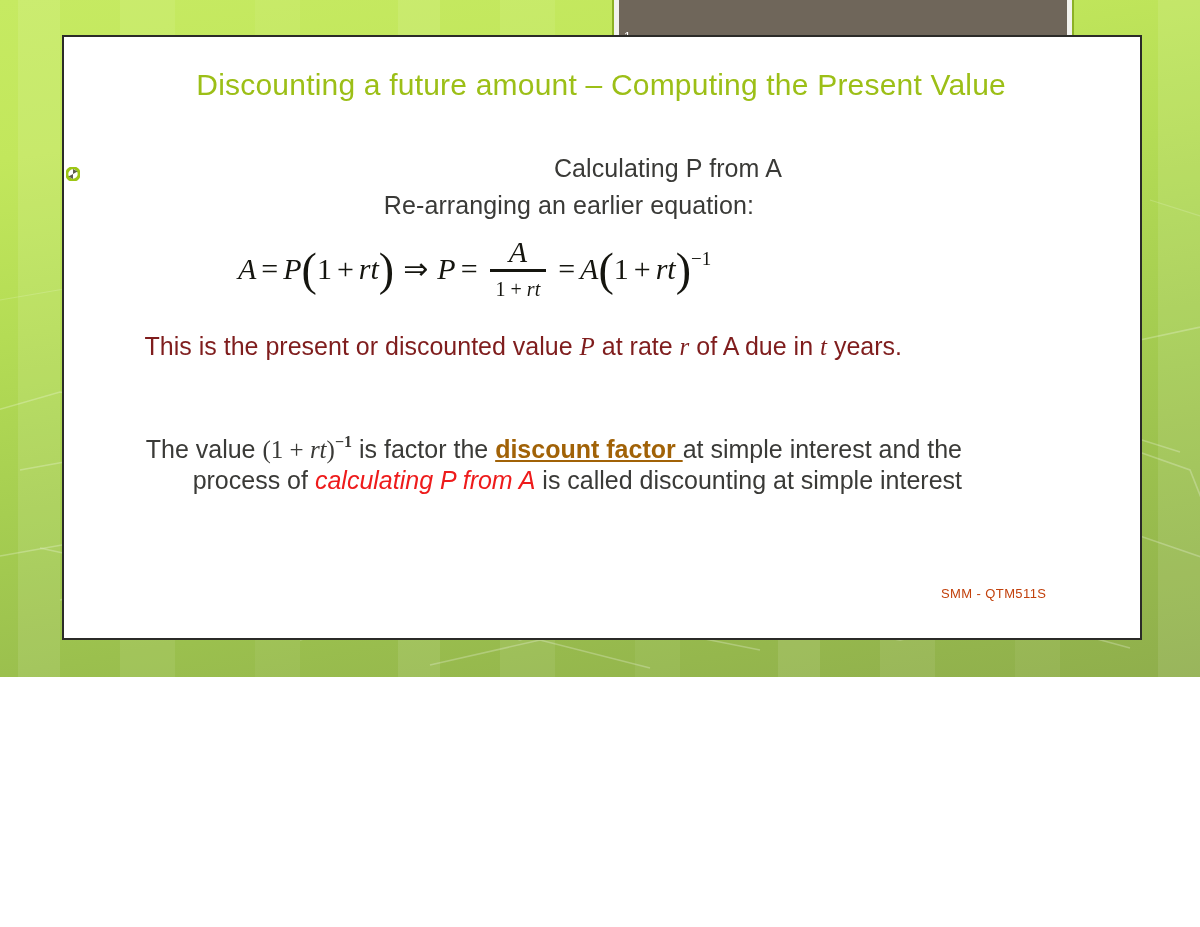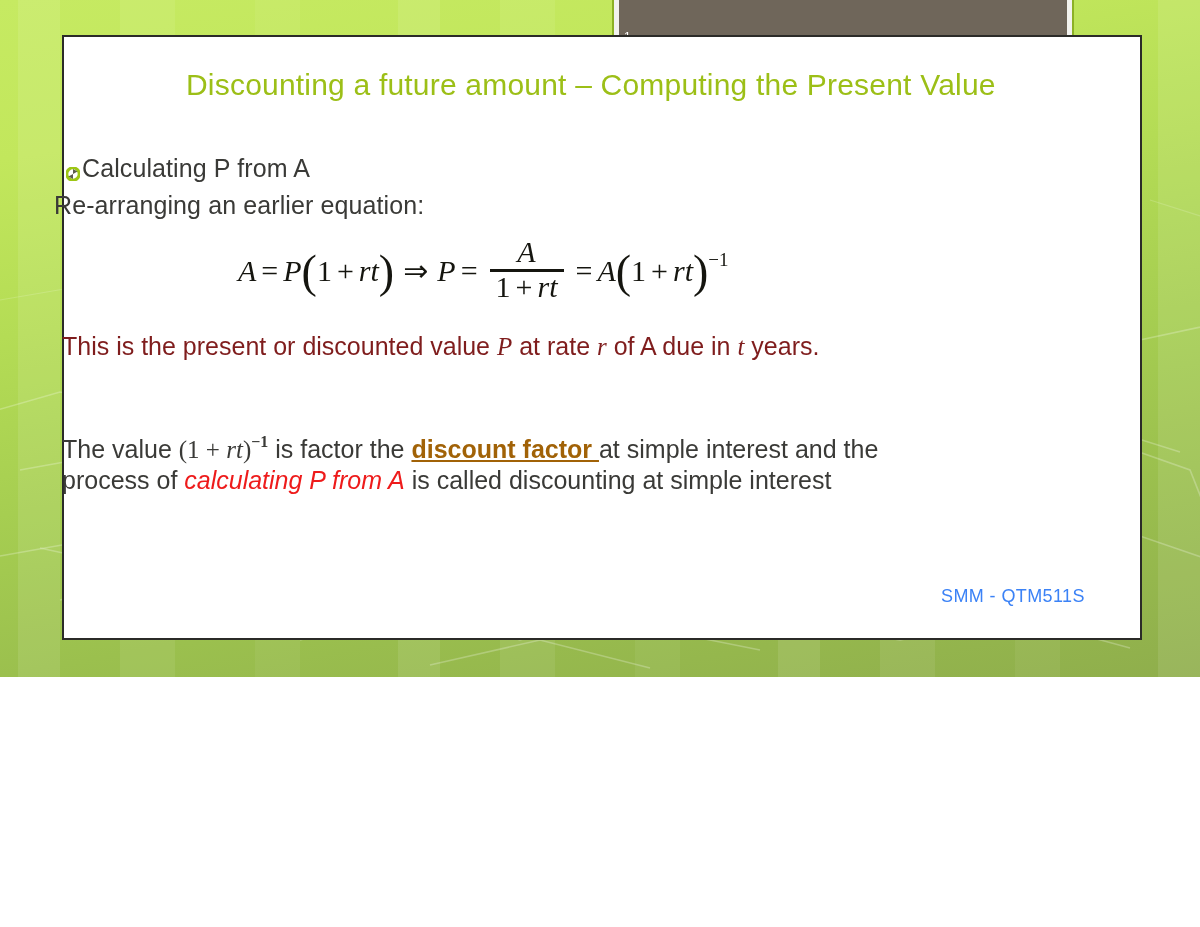--- a/index.html
+++ b/index.html
@@ -8,20 +8,21 @@
     width:1200px;height:927px;
     background:#ffffff;
     font-family:"Liberation Sans", sans-serif;
     overflow:hidden;
   }
 
   
   #slide-stage{
     position:absolute;left:0;top:0;width:1200px;height:677px;
     overflow:hidden;
+    text-align:right;
   }
 
   
   #slide-bg{
     position:absolute;inset:0;
     background:linear-gradient(170deg,#c6ea62 0%,#c2e75c 18%,#b4dc55 38%,#a6ce51 58%,#9bc04e 76%,#8fae4c 100%);
   }
   
   #bg-bands{
     position:absolute;inset:0;
@@ -112,21 +113,21 @@
     font-family:"Liberation Serif", serif;
   }
   #equation .op{margin:0 5px;}
   .frac{
     display:inline-flex;flex-direction:column;align-items:center;
     vertical-align:middle;margin:0 7px;
     position:relative;top:-1px;
   }
   .frac .num{padding:0 10px 2px 10px;font-style:italic;font-size:30px;}
   .frac .bar{height:3px;background:#15150f;width:100%;}
-  .frac .den{padding:0 6px 0 6px;font-size:30px;}
+  .frac .den{padding:7px 6px 0 6px;font-size:20px;}
   .sup{
     font-size:19px;
     vertical-align:super;
     position:relative;top:-11px;
     font-family:"Liberation Serif", serif;
   }
 
   
   #para-present{
     position:absolute;left:62px;top:330px;width:840px;
@@ -151,22 +152,22 @@
     color:#a16207;
   }
   .emph-red{
     color:#ee1b1b;
     font-style:italic;
   }
 
   
   #footer-label{
     position:absolute;left:941px;top:586px;
-    color:#3b82f6;
-    font-size:18px;
+    color:#c2410c;
+    font-size:13px;
     letter-spacing:.4px;
     font-family:"Liberation Sans", sans-serif;
   }
 </style>
 </head>
 <body>
 
 <div id="slide-stage">
 
   <div id="slide-bg"></div>

